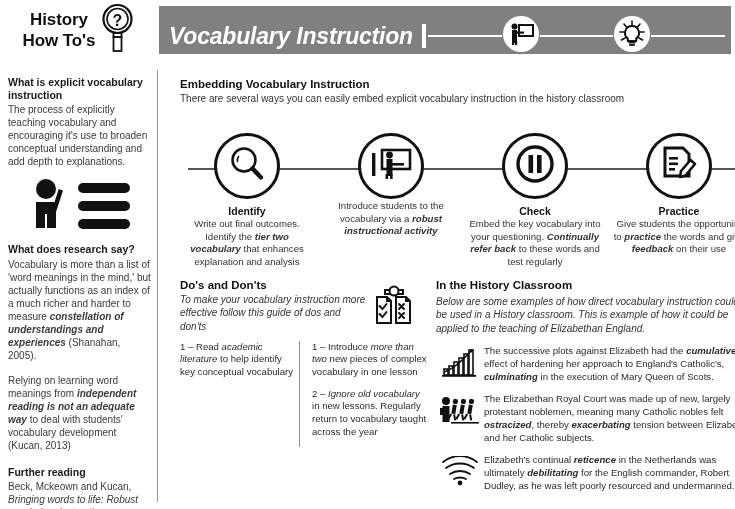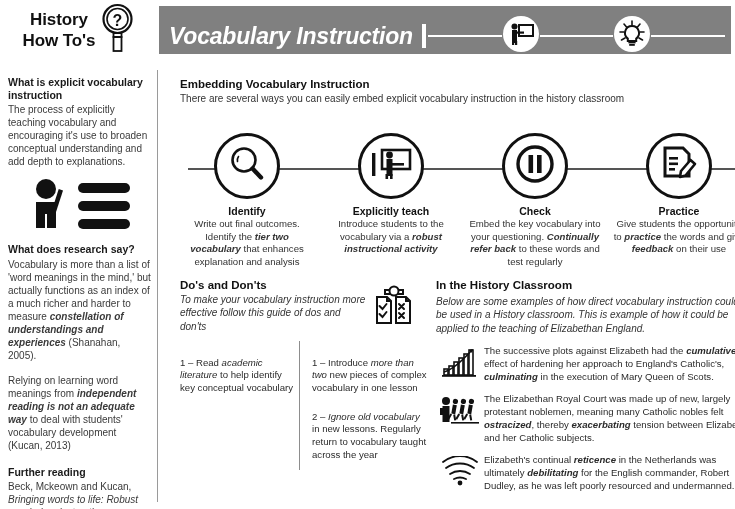--- a/index.html
+++ b/index.html
@@ -127,21 +127,21 @@
   #dd { width: 254px; position: relative; }
   #hc { width: 312px; padding-left: 2px; }
 
   #dd-head { display: flex; align-items: flex-start; }
   #dd-head-text { flex: 1; }
   #clip-icon { margin: 6px 18px 0 4px; flex: 0 0 auto; }
 
   #dd-cols { display: flex; margin-top: 8px; }
   .dd-col { width: 115px; font-size: 9.6px; line-height: 1.32; color: #2b2b2b; }
   .dd-col.right { padding-left: 12px; width: 127px; }
-  .dd-item { margin-bottom: 9px; margin-top: 16px; }
+  .dd-item { margin-bottom: 9px; }
   .dd-item i { font-style: italic; }
   #dd-vsep {
     width: 1px; background: #8d8d8d; margin: 0 0 0 4px; align-self: stretch;
     min-height: 86px;
   }
 
   .ex-row { display: flex; align-items: flex-start; margin-top: 9px; }
   .ex-icon { flex: 0 0 auto; width: 48px; display: flex; justify-content: center; padding-top: 3px; }
   .ex-text { font-size: 9.6px; line-height: 1.36; color: #2b2b2b; flex: 1; }
   .ex-text b { font-weight: bold; font-style: italic; }
@@ -282,21 +282,20 @@
                   <circle cx="19.5" cy="9" r="3.4"></circle>
                   <rect x="16.5" y="13" width="6" height="17"></rect>
                   <rect x="2" y="7" width="3.4" height="23"></rect>
                   <rect x="22" y="17" width="12" height="2.6"></rect>
                   <rect x="15.5" y="28" width="2.6" height="5"></rect>
                   <rect x="20" y="28" width="2.6" height="5"></rect>
                 </g>
               </svg>
             </span>
           </div>
-          <div class="step-title">Explicitly teach</div>
           <div class="step-text"><span>Introduce students to the vocabulary via a </span><b>robust instructional activity</b></div>
         </div>
 
         <div class="step">
           <div class="step-circle">
             <span>
               <svg width="42" height="42" viewBox="0 0 42 42">
                 <circle cx="21" cy="21" r="17" fill="none" stroke="#111" stroke-width="3.4"></circle>
                 <rect x="14.5" y="12" width="4.6" height="18" fill="#111"></rect>
                 <rect x="23" y="12" width="4.6" height="18" fill="#111"></rect>

